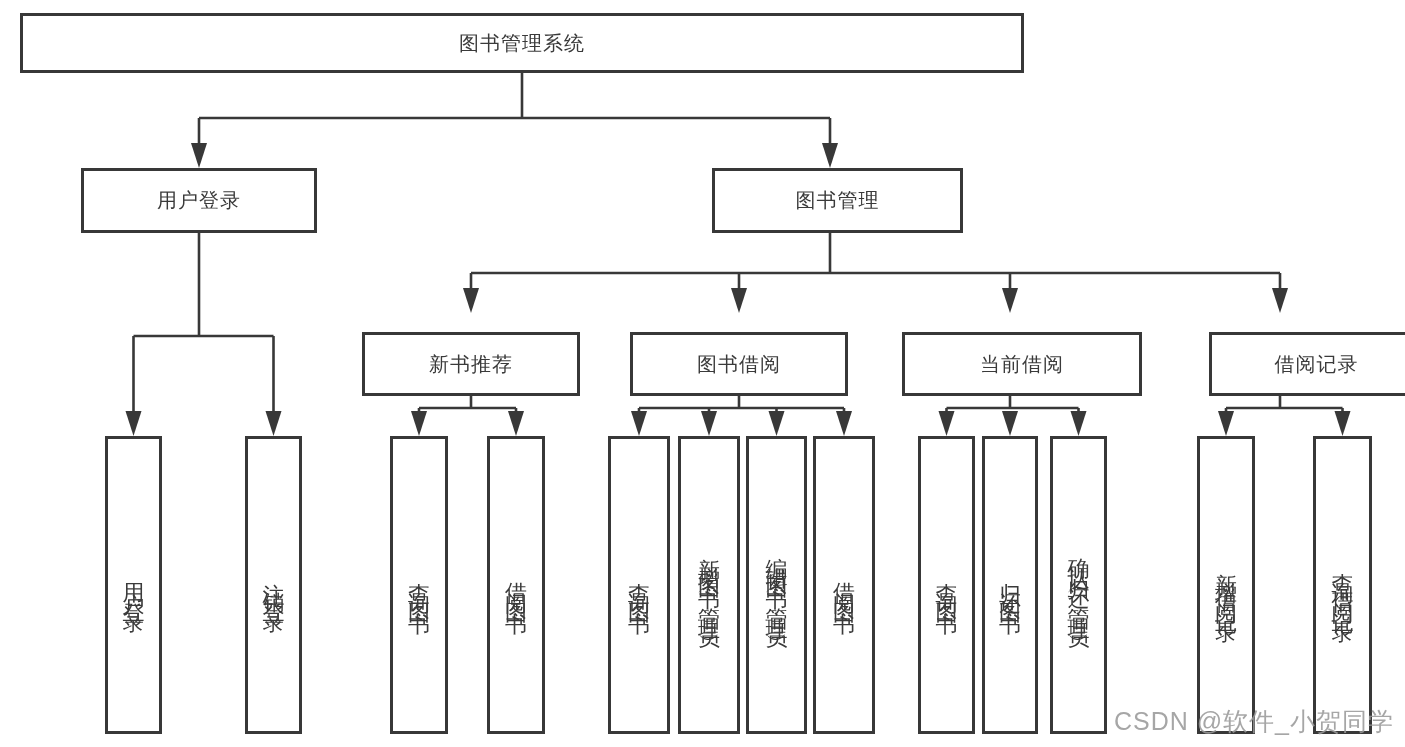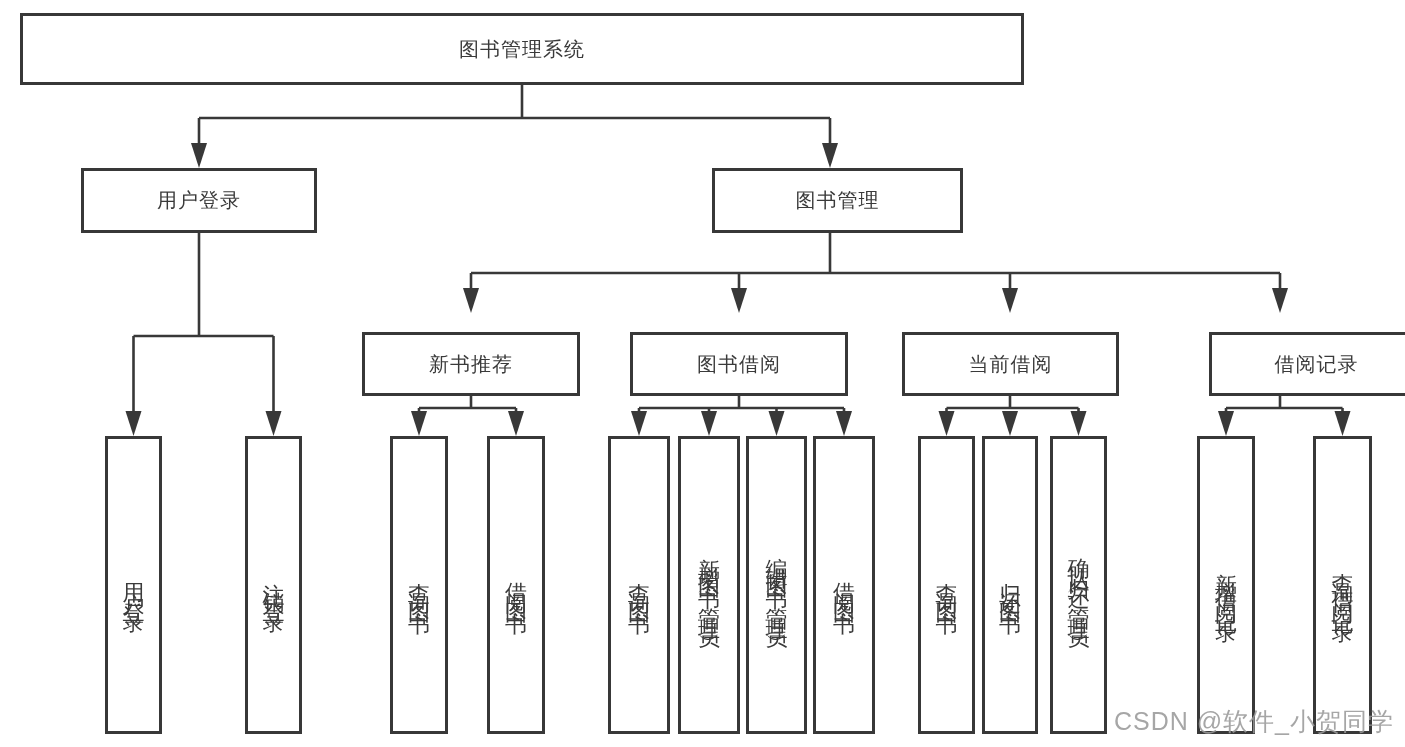--- a/index.html
+++ b/index.html
@@ -4,21 +4,21 @@
 <title>图书管理系统</title>
 <style>
   html,body{margin:0;padding:0;background:var(--background,#fff);}
   body{font-family:"Liberation Sans","DejaVu Sans",sans-serif;}
   .canvas{position:relative;width:1405px;height:747px;background:var(--background,#fff);overflow:hidden;}
   svg.connectors{position:absolute;left:0;top:0;width:1405px;height:747px;z-index:1;}
   svg .ln{fill:none;stroke:var(--line,#383838);stroke-width:2.6px;}
   svg .ah{fill:var(--line,#383838);stroke:none;}
   .box{position:absolute;box-sizing:border-box;border:3px solid var(--line,#383838);
        background:#fff;display:flex;align-items:center;justify-content:center;z-index:2;}
-  .lvl1{left:20px;top:13px;width:1004px;height:72px;}
+  .lvl1{left:20px;top:13px;width:1004px;height:60px;}
   .lvl2,.lvl3{top:168px;height:65px;}
   .lvl3{top:332px;height:64px;}
   .leaf{top:436px;height:298px;}
   .hlbl{font-size:20px;color:var(--text,#3a3a3a);letter-spacing:1px;white-space:nowrap;}
   .vlbl{writing-mode:vertical-rl;text-orientation:mixed;font-size:22px;line-height:1;
         letter-spacing:10px;color:var(--text,#3a3a3a);}
   .watermark{position:absolute;right:11px;bottom:9px;font-size:25px;letter-spacing:1px;
         color:var(--watermark,#9a9a9a);opacity:.88;z-index:3;white-space:nowrap;}
 </style>
 </head>
@@ -72,21 +72,21 @@
   <div class="box lvl2" style="left:712px;width:251px;">
     <span class="hlbl">图书管理</span>
   </div>
 
   <div class="box lvl3" style="left:362px;width:218px;">
     <span class="hlbl">新书推荐</span>
   </div>
   <div class="box lvl3" style="left:630px;width:218px;">
     <span class="hlbl">图书借阅</span>
   </div>
-  <div class="box lvl3" style="left:902px;width:217px;">
+  <div class="box lvl3" style="left:902px;width:240px;">
     <span class="hlbl">当前借阅</span>
   </div>
   <div class="box lvl3" style="left:1173px;width:215px;margin-left:36px;">
     <span class="hlbl">借阅记录</span>
   </div>
 
   <div class="box leaf" style="left:105px;width:57px;">
     <span class="vlbl">用户登录</span>
   </div>
   <div class="box leaf" style="left:245px;width:57px;">

